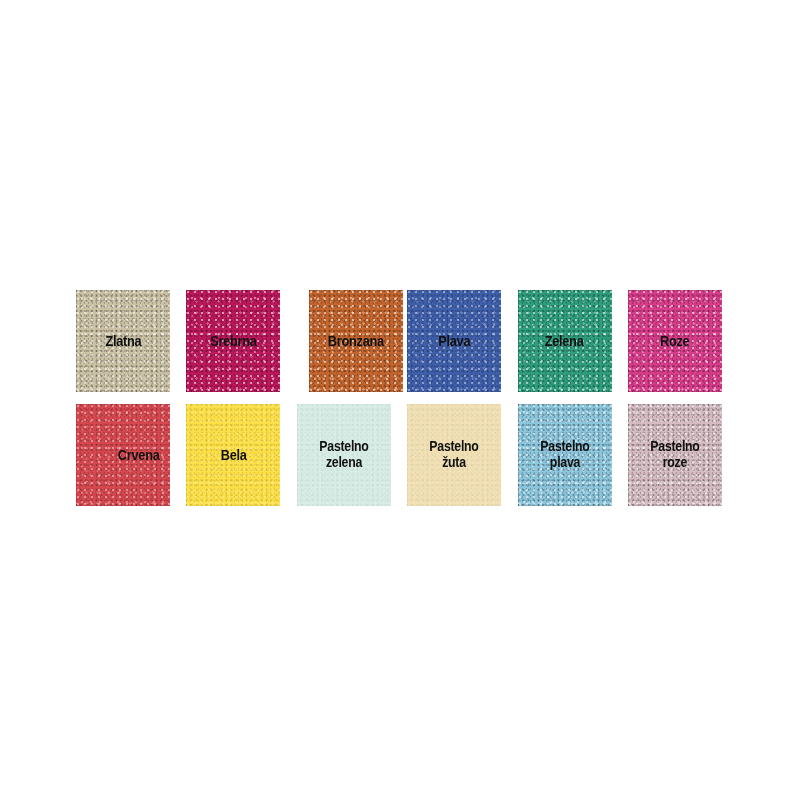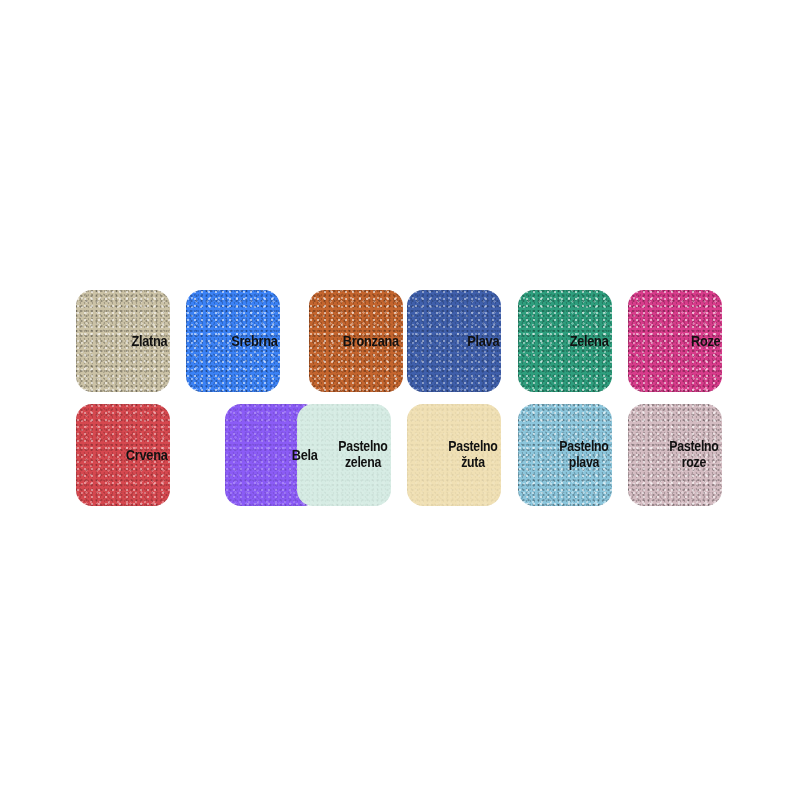--- a/index.html
+++ b/index.html
@@ -26,24 +26,23 @@
     column-gap: 16.4px;
     row-gap: 12px;
   }
 
   .swatch {
     position: relative;
     width: 94px;
     height: 102px;
     display: flex;
     align-items: center;
-    justify-content: flex-end;
+    justify-content: center;
     overflow: hidden;
     box-sizing: border-box;
-    border-radius: 16px;
   }
 
   
   .swatch .grain {
     position: absolute;
     inset: 0;
     pointer-events: none;
     background-repeat: repeat;
     background-size: 7px 7px, 5px 5px, 9px 9px, 4px 4px, 11px 11px, 6px 6px;
     background-position: 0 0, 2px 3px, 4px 1px, 1px 4px, 5px 6px, 3px 2px;
@@ -77,21 +76,21 @@
   .swatch-label.two-line { font-size: 14px; }
 </style>
 </head>
 <body>
 
 <div id="swatch-board">
     <div class="swatch grain-strong" style="background-color: rgb(203, 194, 166);">
       <span class="grain"></span>
       <span class="swatch-label">Zlatna</span>
     </div>
-    <div class="swatch grain-strong" style="background-color: #3b82f6;">
+    <div class="swatch grain-strong" style="background-color: #be185d;">
       <span class="grain"></span>
       <span class="swatch-label">Srebrna</span>
     </div>
     <div class="swatch grain-strong" style="background-color: rgb(196, 101, 46); margin-left: 12px;">
       <span class="grain"></span>
       <span class="swatch-label">Bronzana</span>
     </div>
     <div class="swatch grain-med" style="background-color: rgb(63, 95, 171);">
       <span class="grain"></span>
       <span class="swatch-label">Plava</span>
@@ -101,21 +100,21 @@
       <span class="swatch-label">Zelena</span>
     </div>
     <div class="swatch grain-strong" style="background-color: rgb(216, 60, 139);">
       <span class="grain"></span>
       <span class="swatch-label">Roze</span>
     </div>
     <div class="swatch grain-med" style="background-color: rgb(214, 72, 79); padding-left: 32px;">
       <span class="grain"></span>
       <span class="swatch-label">Crvena</span>
     </div>
-    <div class="swatch grain-soft" style="background-color: #8b5cf6; margin-left: 39px;">
+    <div class="swatch grain-soft" style="background-color: #fde047;">
       <span class="grain"></span>
       <span class="swatch-label">Bela</span>
     </div>
     <div class="swatch grain-faint" style="background-color: rgb(214, 236, 228);">
       <span class="grain"></span>
       <span class="swatch-label two-line">Pastelno
 zelena</span>
     </div>
     <div class="swatch grain-faint" style="background-color: rgb(240, 224, 180);">
       <span class="grain"></span>

